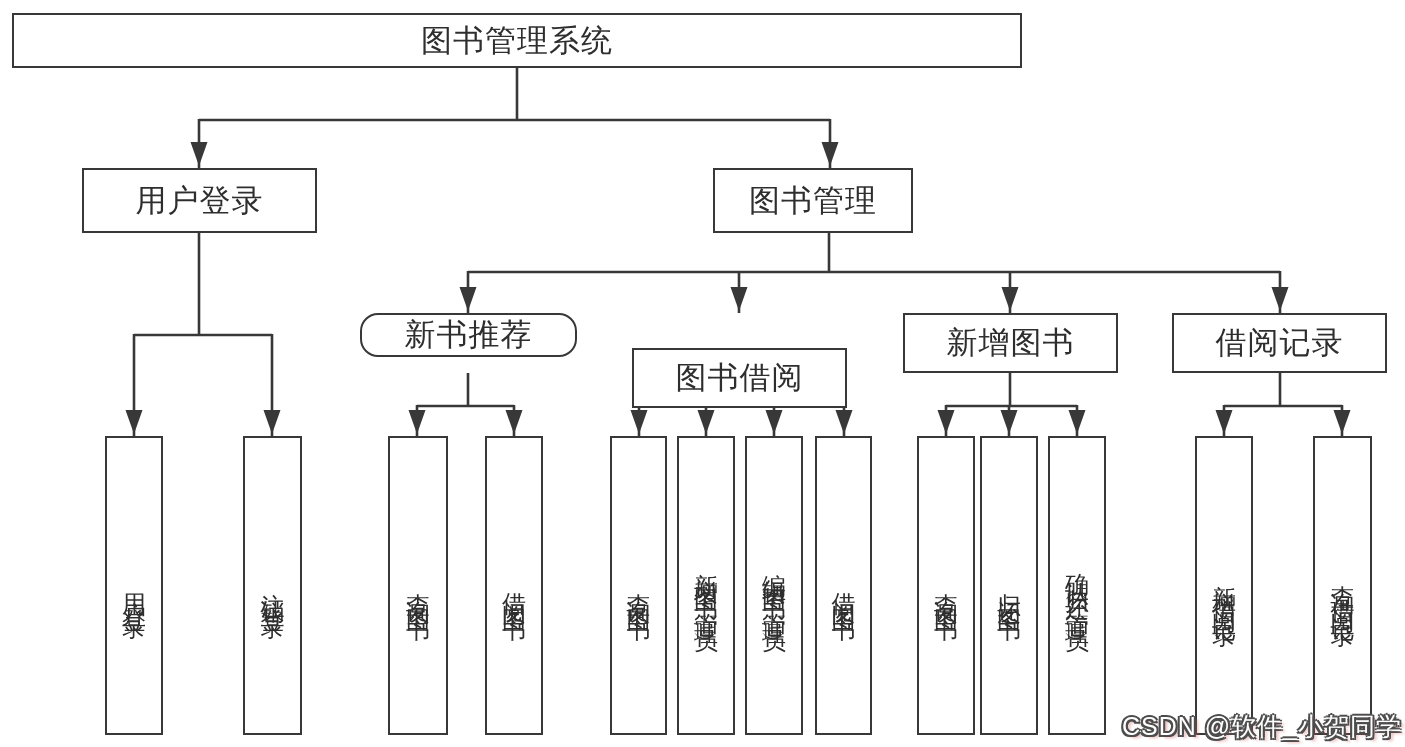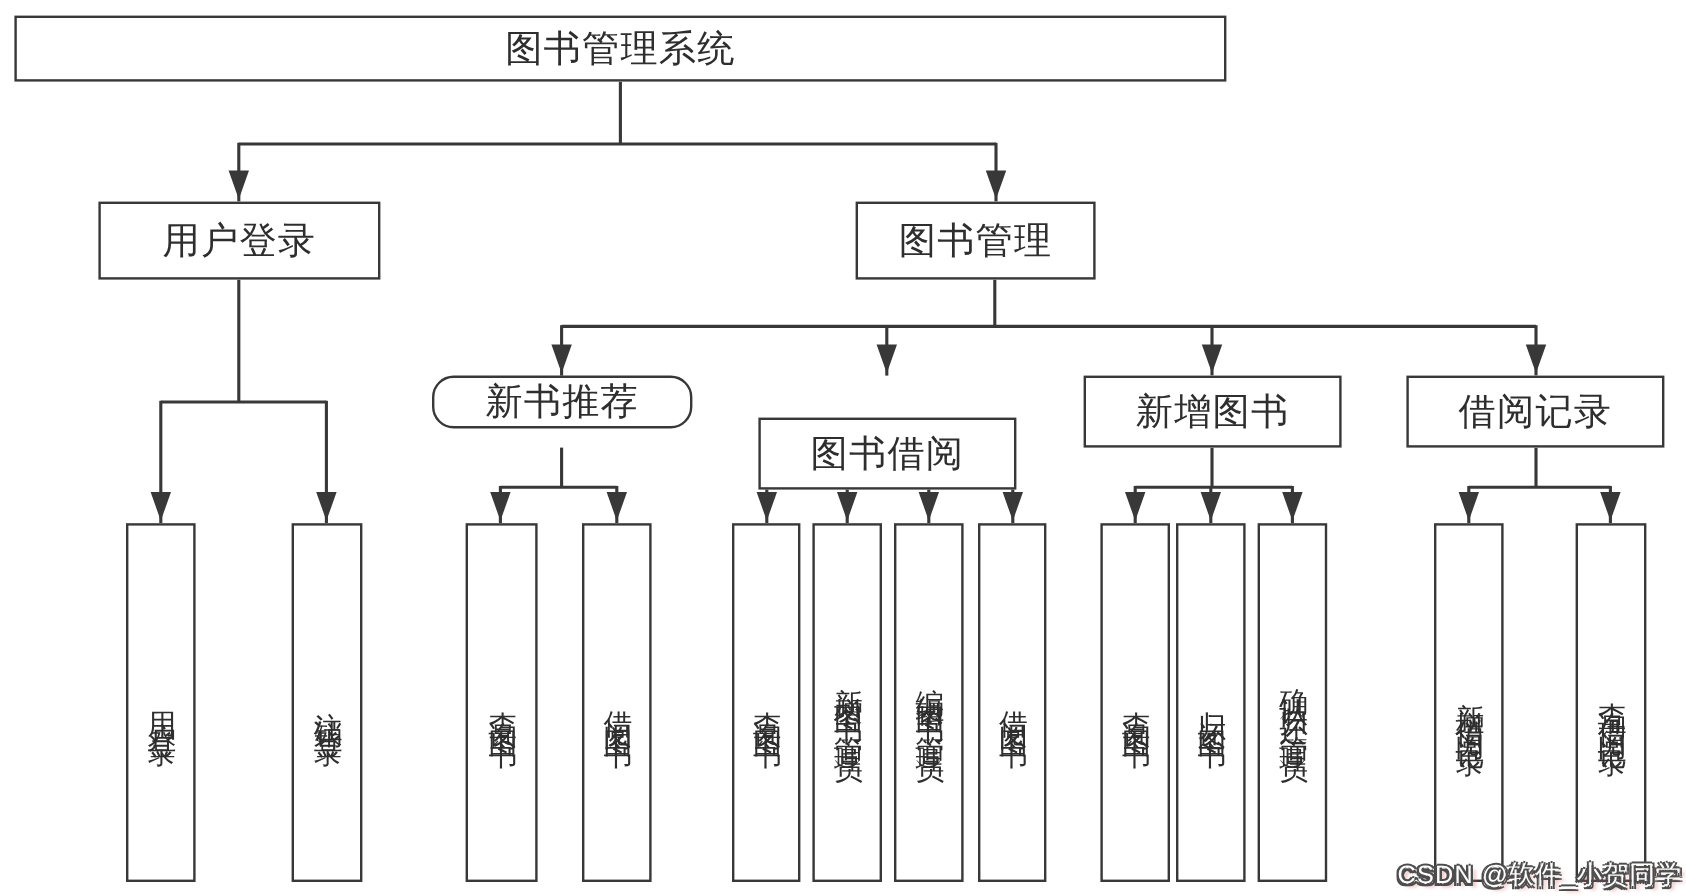--- a/index.html
+++ b/index.html
@@ -17,21 +17,21 @@
     display:flex; align-items:center; justify-content:center;
   }
   .hbox { font-size:31px; letter-spacing:1px; white-space:nowrap; }
   .vbox .vtext {
     writing-mode:vertical-rl; text-orientation:mixed;
     font-size:24px; line-height:1; letter-spacing:8px;
     white-space:nowrap; margin-bottom:-8px;
   }
   .watermark {
     position:absolute; right:3px; bottom:4px;
-    font-size:21px; letter-spacing:1px; color:#ffffff; white-space:nowrap;
+    font-size:25px; letter-spacing:1px; color:#ffffff; white-space:nowrap;
     text-shadow:
       -2px -1px 0 #4d4d4d, 2px -1px 0 #4d4d4d,
       -2px  2px 0 #4d4d4d, 2px  2px 0 #4d4d4d,
       0 -2px 0 #4d4d4d, 0 2px 0 #4d4d4d,
       4px 3px 3px rgba(214,100,100,0.55);
   }
 </style>
 </head>
 <body>
 

